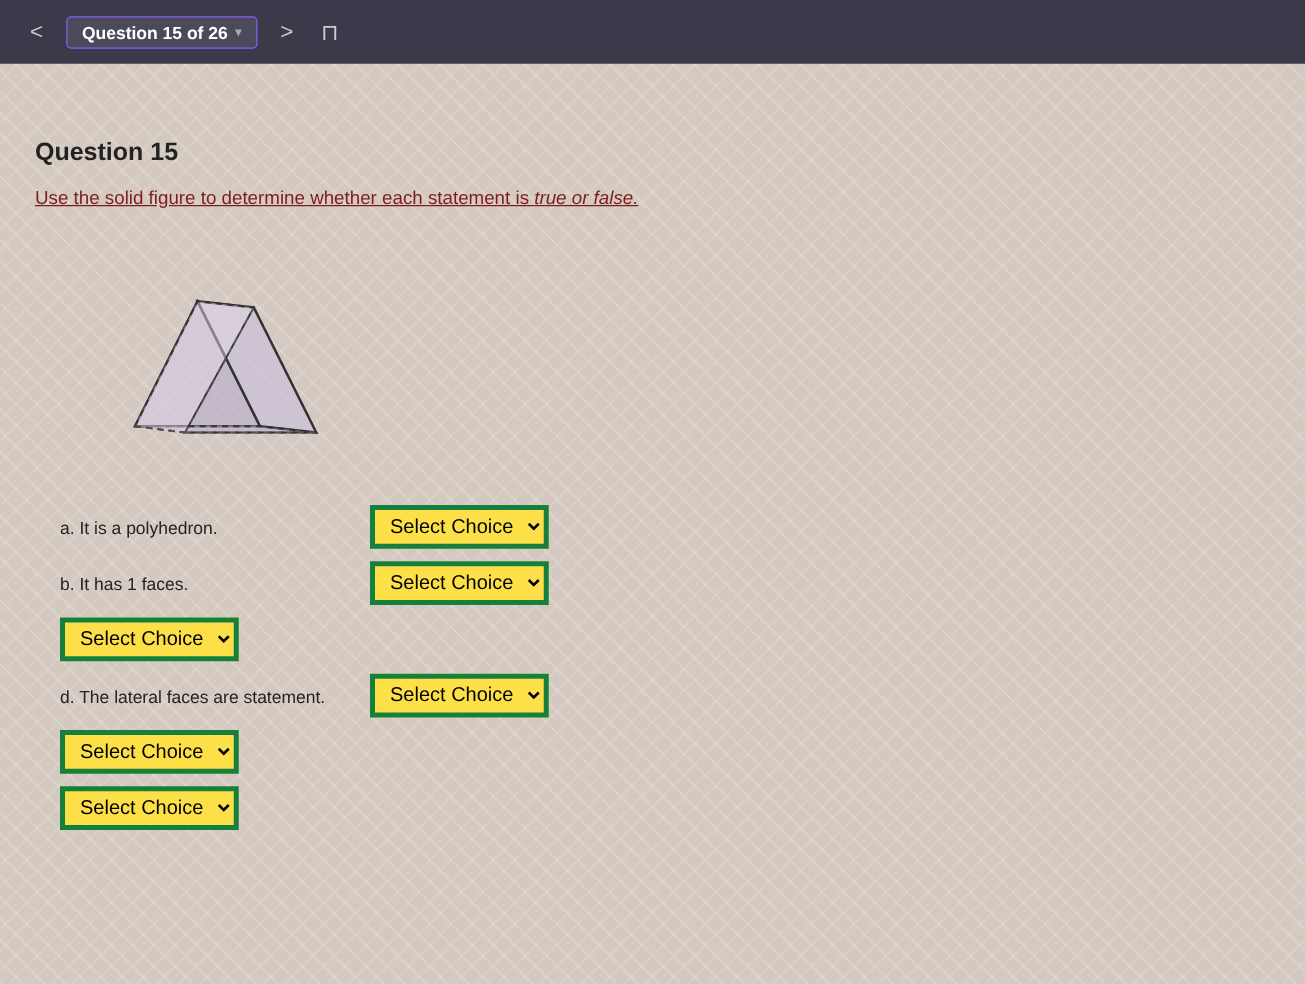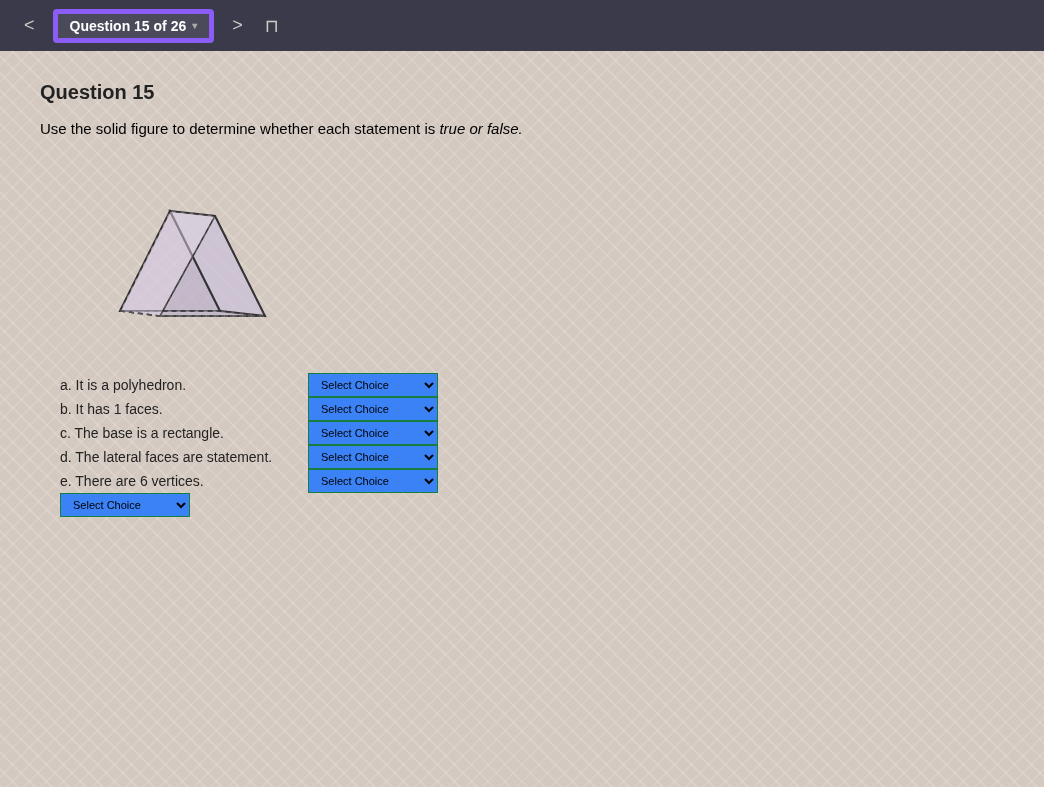--- a/index.html
+++ b/index.html
@@ -45,21 +45,21 @@
     .nav-btn {
       background: none;
       border: none;
       color: #ccc;
       font-size: 18px;
       cursor: pointer;
       padding: 4px 8px;
     }
 
     .question-indicator {
-      border: 5px solid #8b5cf6;
+      border: 1px solid #8b5cf6;
       border-radius: 4px;
       padding: 4px 12px;
       color: #fff;
       font-size: 14px;
       font-weight: bold;
       background-color: #4a4a5a;
       display: flex;
       align-items: center;
       gap: 6px;
     }
@@ -80,71 +80,74 @@
 
     .bookmark-icon {
       color: #ccc;
       font-size: 18px;
       cursor: pointer;
       margin-left: 4px;
     }
 
     
     .main-content {
-      padding: 30px 40px;
+      padding: 30px 28px;
+      margin-top: 30px;
     }
 
     .question-title {
       font-size: 20px;
       font-weight: bold;
       color: #222;
       margin-bottom: 16px;
     }
 
     .question-instructions {
       font-size: 15px;
-      color: #000000;
+      color: #7f1d1d;
       margin-bottom: 24px;
+      text-decoration: underline;
     }
 
     .question-instructions em {
       font-style: italic;
     }
 
     
     .figure-container {
       margin-bottom: 28px;
       margin-left: 20px;
     }
 
     
     .statements-list {
       list-style: none;
       display: flex;
       flex-direction: column;
+      gap: 10px;
       margin-left: 20px;
     }
 
     .statement-item {
       display: flex;
       align-items: center;
       gap: 8px;
       font-size: 14px;
       color: #222;
     }
 
     .statement-label {
       min-width: 240px;
     }
 
     .select-dropdown {
-      border: 1px solid #15803d;
-      background: #3b82f6;
+      border: 4px solid #15803d;
+      background: #fde047;
       padding: 4px 8px;
-      font-size: 11px;
+      font-size: 16px;
       cursor: pointer;
       min-width: 130px;
       appearance: auto;
     }
 
     
     .solid-figure {
       margin-left: 20px;
     }
   </style>
@@ -199,37 +202,35 @@
     </li>
     <li class="statement-item">
       <span class="statement-label">b.  It has 1 faces.</span>
       <select class="select-dropdown">
         <option value="">Select Choice</option>
         <option value="true">True</option>
         <option value="false">False</option>
       </select>
     </li>
     <li class="statement-item">
-      <span class="statement-label">c.  The base is a rectangle.</span>
       <select class="select-dropdown">
         <option value="">Select Choice</option>
         <option value="true">True</option>
         <option value="false">False</option>
       </select>
     </li>
     <li class="statement-item">
       <span class="statement-label">d.  The lateral faces are statement.</span>
       <select class="select-dropdown">
         <option value="">Select Choice</option>
         <option value="true">True</option>
         <option value="false">False</option>
       </select>
     </li>
     <li class="statement-item">
-      <span class="statement-label">e.  There are 6 vertices.</span>
       <select class="select-dropdown">
         <option value="">Select Choice</option>
         <option value="true">True</option>
         <option value="false">False</option>
       </select>
     </li>
     <li class="statement-item">
       <select class="select-dropdown">
         <option value="">Select Choice</option>
         <option value="true">True</option>

